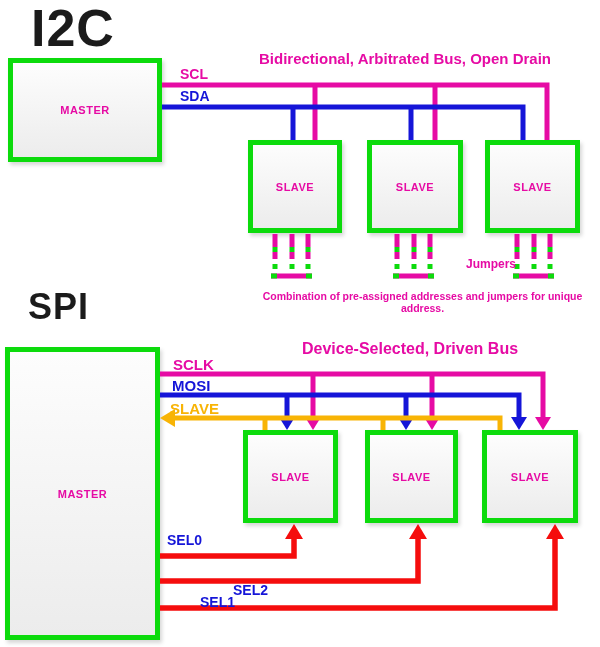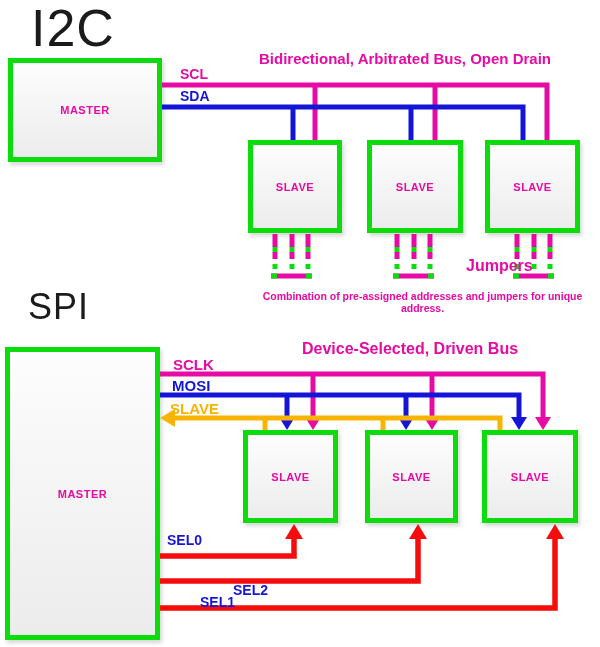--- a/index.html
+++ b/index.html
@@ -7,21 +7,21 @@
     --orange:#f8b405; --red:#f50d0d; --title:#1b1b1b;
     --box_fill_top:#fdfdfd; --box_fill_bottom:#ececec;
   }
   html,body{margin:0;padding:0;background:#ffffff;}
   .stage{
     position:relative; width:600px; height:647px; overflow:hidden;
     background:#ffffff;
     font-family:"Liberation Sans", sans-serif;
   }
   .big-title{
-    position:absolute; color:var(--title); font-weight:normal;
+    position:absolute; color:var(--title); font-weight:bold;
     font-size:52px; line-height:1; letter-spacing:1px;
   }
   .heading{
     position:absolute; color:var(--magenta); font-weight:bold;
     font-size:15px; text-align:center;
   }
   .caption{
     position:absolute; color:var(--magenta); font-weight:bold;
     font-size:10.5px; text-align:center;
   }
@@ -161,16 +161,16 @@
   <div class="buslabel lab-blue" style="left:180px; top:89px;">SDA</div>
 
   <div class="buslabel lab-magenta" style="left:173px; top:357px; font-size:15px;">SCLK</div>
   <div class="buslabel lab-blue" style="left:172px; top:378px; font-size:15px;">MOSI</div>
   <div class="buslabel lab-orange" style="left:170px; top:401px; font-size:15px;">SLAVE</div>
 
   <div class="buslabel lab-blue" style="left:167px; top:533px;">SEL0</div>
   <div class="buslabel lab-blue" style="left:200px; top:567px;margin-top:28px;">SEL1</div>
   <div class="buslabel lab-blue" style="left:233px; top:583px;">SEL2</div>
 
-  <div class="caption" style="left:466px; top:257px; width:60px; text-align:left; font-size:16px;">Jumpers</div>
+  <div class="caption" style="left:466px; top:257px; width:60px; text-align:left; font-size:12px;">Jumpers</div>
   <div class="caption" style="left:240px; top:290px; width:365px;">Combination of pre-assigned addresses and jumpers for unique address.</div>
 
 </div>
 
 </body></html>

